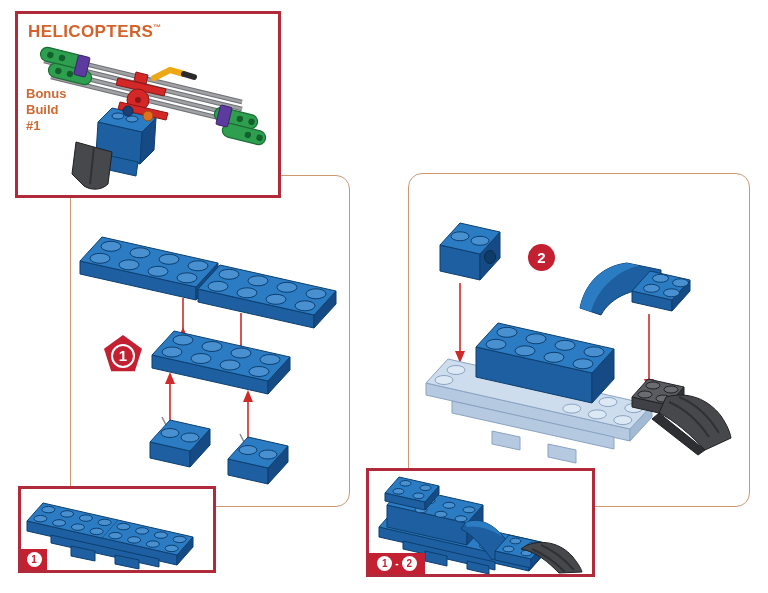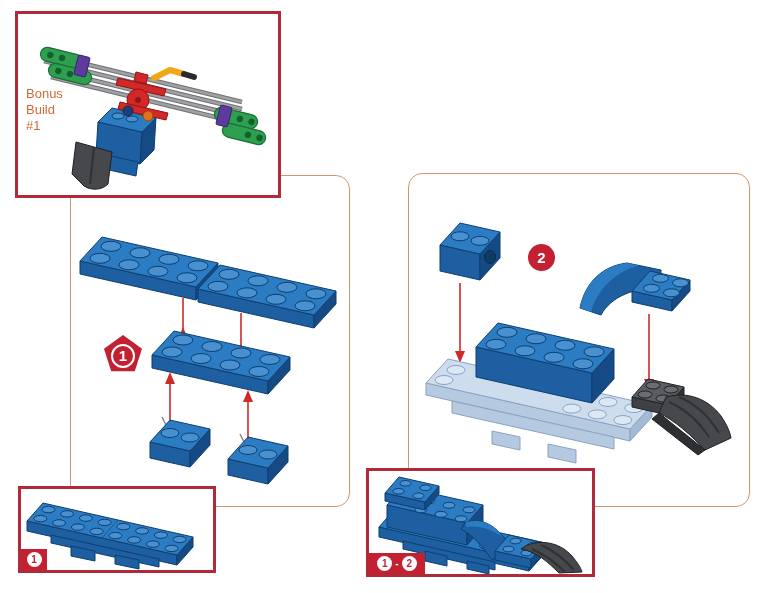--- a/index.html
+++ b/index.html
@@ -20,21 +20,21 @@
   }
   .header-box{left:15px;top:11px;width:266px;height:187px;}
   .result1-box{left:18px;top:486px;width:198px;height:87px;}
   .result12-box{left:366px;top:468px;width:229px;height:109px;}
   .header-title{
     position:absolute;left:10px;top:8px;z-index:6;color:#d4622a;font-weight:bold;
     font-size:17px;letter-spacing:.4px;white-space:nowrap;
   }
   .header-title sup{font-size:8px;vertical-align:super;}
   .header-sub{
-    position:absolute;left:8px;top:72px;z-index:6;color:#cf6a35;font-weight:normal;
+    position:absolute;left:8px;top:72px;z-index:6;color:#cf6a35;font-weight:bold;
     font-size:13px;line-height:16px;
   }
   .boxart{position:absolute;left:0;top:0;z-index:5;}
   
   .badge1-svg{position:absolute;left:101px;top:333px;z-index:3;}
   .badge-circle{
     position:absolute;left:528px;top:244px;width:27px;height:27px;border-radius:50%;
     background:#c32032;color:#ffffff;font-weight:bold;font-size:15px;z-index:3;
     display:flex;align-items:center;justify-content:center;
   }
@@ -235,20 +235,23 @@
       <path class="ridge" d="M 271,224 C 288,231 302,245 311,260"></path>
       <path class="ridge" d="M 261,229 C 277,236 291,249 301,264"></path>
     </g>
   </svg>
 
   <div class="badge-circle">
     <span>2</span>
   </div>
 
   <div class="redbox header-box">
+    <div class="header-title">
+      <span>HELICOPTERS</span><sup>™</sup>
+    </div>
     <div class="header-sub">
       <div>Bonus</div>
       <div>Build</div>
       <div>#1</div>
     </div>
     <svg class="boxart" width="260" height="181" viewBox="0 0 260 181">
       <g>
         <path class="rod-dark" d="M 26,40 L 224,88"></path>
           <path class="rod" d="M 26,40 L 224,88"></path>
         <path class="rod-dark" d="M 26,47 L 224,95"></path>

